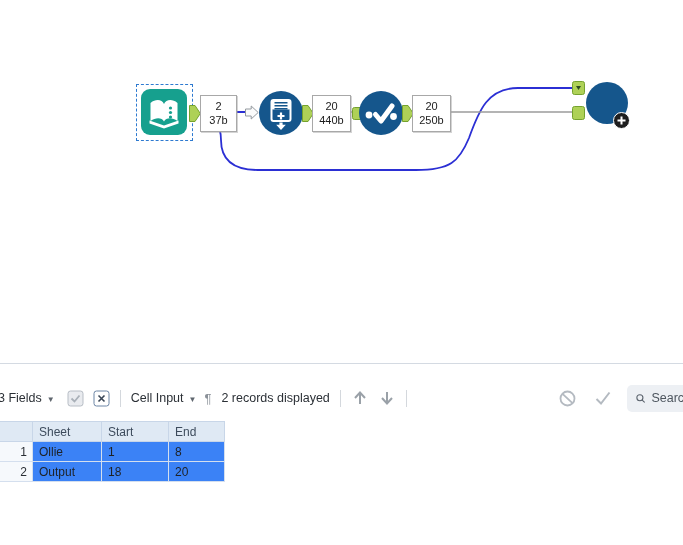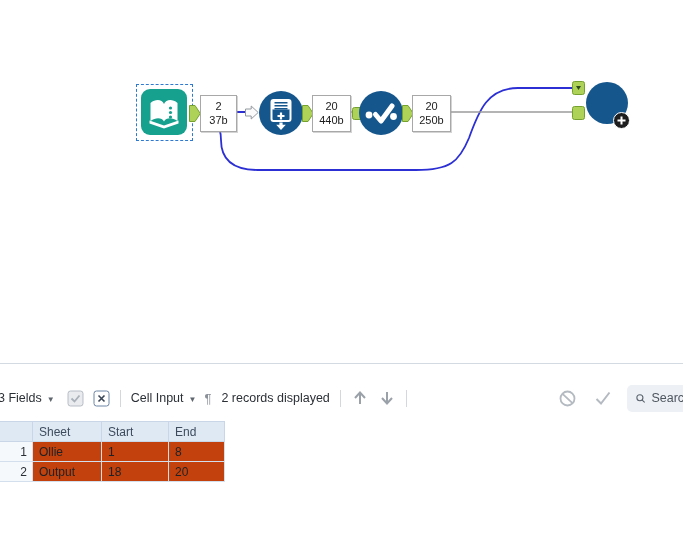--- a/index.html
+++ b/index.html
@@ -70,21 +70,21 @@
     background:#edf0f4; border-radius:5px 0 0 5px; padding-left:9px;
     margin-right:-8px; color:#4e565f; font-size:12.5px; overflow:hidden; white-space:nowrap;
   }
 
   .grid-table { border-collapse:collapse; margin-top:8px; margin-left:-4px; table-layout:fixed; font-size:12px; }
   .grid-table th {
     background:#dfe9f4; color:#3d4b5c; font-weight:normal; text-align:left;
     height:20px; padding:0 0 0 6px; border:1px solid #c8d6e8;
   }
   .grid-table td {
-    height:20px; padding:0 0 0 6px; border:1px solid #d4dfee; color:#1e2226; background:#c2410c;
+    height:20px; padding:0 0 0 6px; border:1px solid #d4dfee; color:#1e2226; background:#3b82f6;
   }
   .grid-table td.rownum { text-align:right; padding:0 5px 0 0; background:#f6f9fc; color:#2a2f35; }
   .col-num { width:36px; } .col-sheet { width:69px; } .col-start { width:67px; } .col-end { width:56px; }
 </style>
 </head>
 <body>
 
 <div class="screen">
 
   <div class="canvas">

